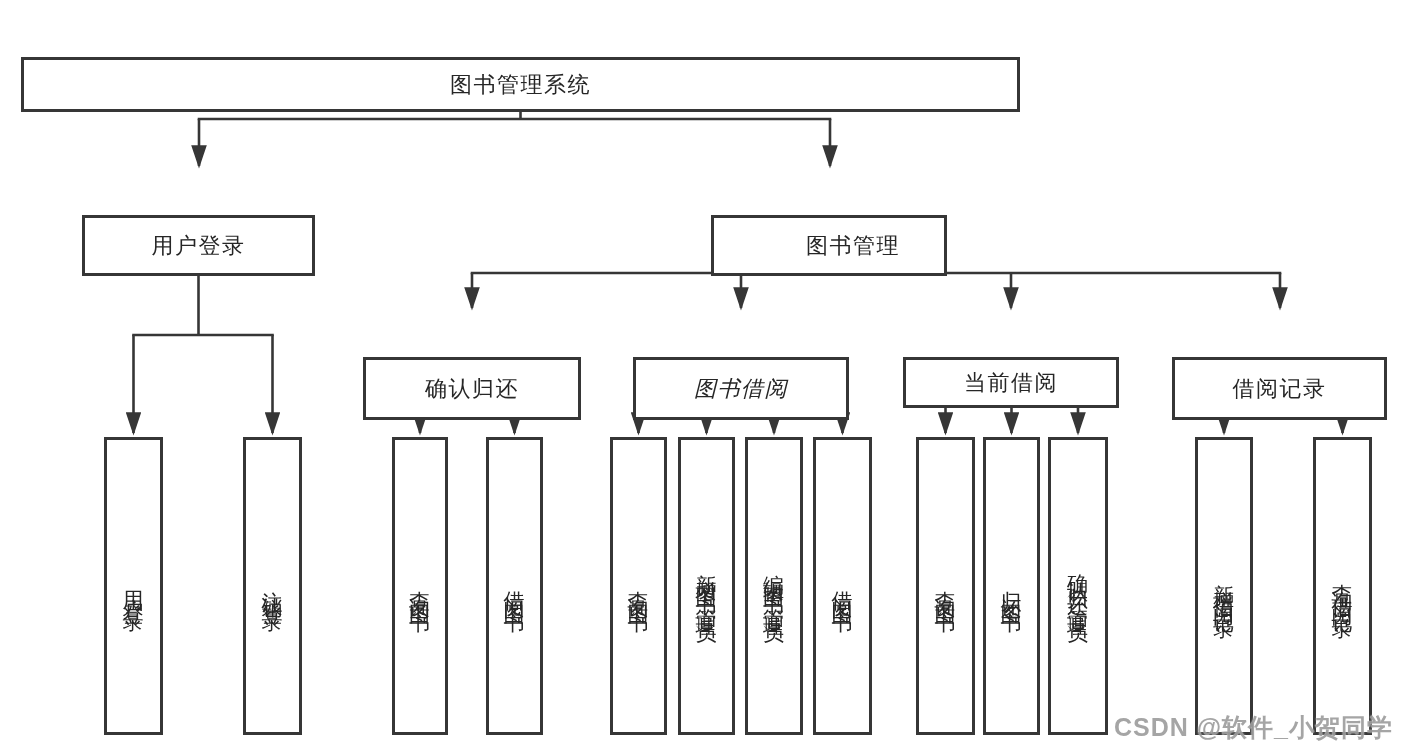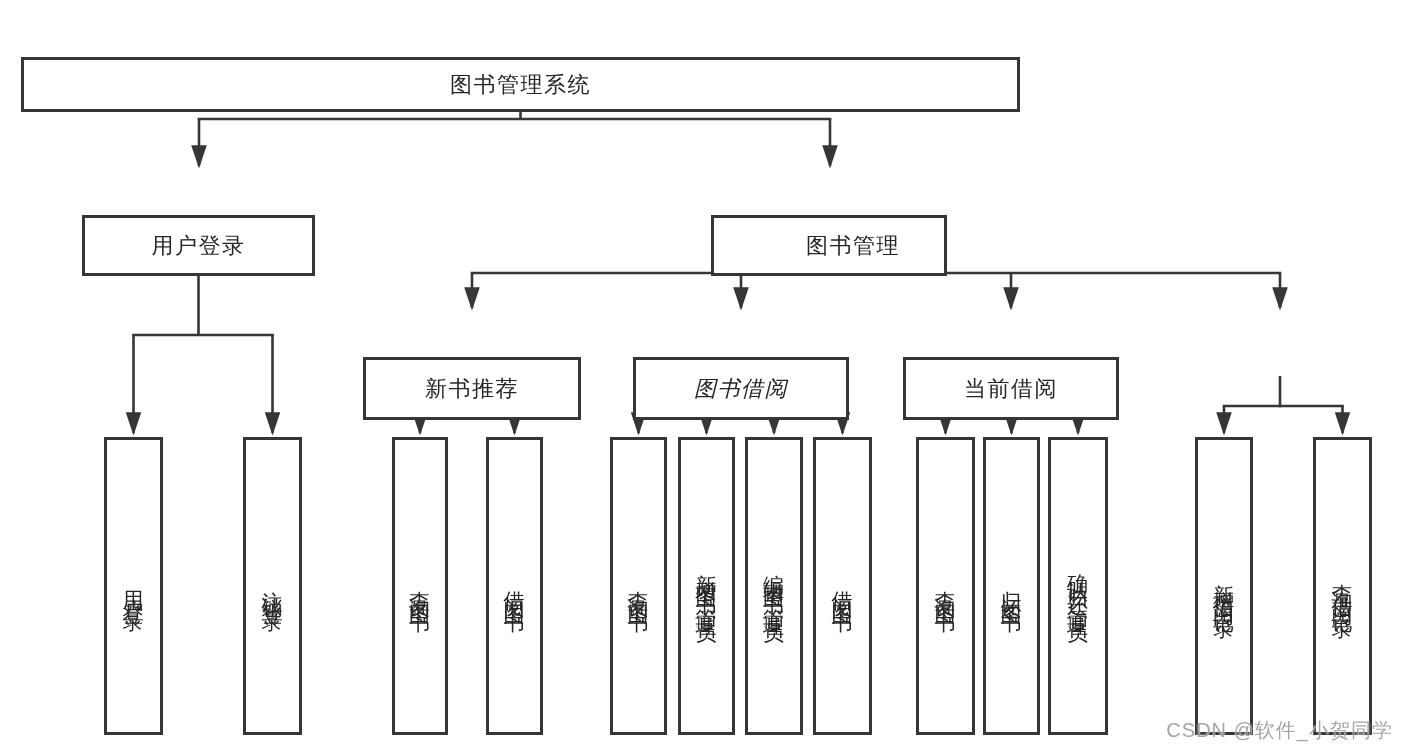--- a/index.html
+++ b/index.html
@@ -24,23 +24,24 @@
     color:var(--text);
   }
   .h-node{font-size:22px;letter-spacing:1.5px;white-space:nowrap;margin-top:44px;}
   .v-node span{
     writing-mode:vertical-rl;text-orientation:mixed;
     font-size:21px;line-height:1;letter-spacing:7px;
     padding-top:4px;
   }
   .watermark{
     position:absolute;right:12px;bottom:3px;z-index:3;
-    font-size:20px;color:var(--watermark);opacity:.92;
+    font-size:25px;color:var(--watermark);opacity:.92;
     letter-spacing:1px;text-shadow:0 0 2px #ffffff;
     white-space:nowrap;
+    font-weight:bold;
   }
 </style>
 </head>
 <body>
 
 <div class="stage">
 
   <svg class="wires" width="1405" height="747" viewBox="0 0 1405 747">
     <defs>
       <marker id="ah" markerWidth="9" markerHeight="6" refX="8" refY="3" orient="auto">
@@ -87,23 +88,24 @@
     <path class="ln" d="M1222.7,406 L1343.8,406"></path>
     <path class="ln" d="M1224,406 L1224,433" marker-end="url(#ah)"></path>
     <path class="ln" d="M1342.5,406 L1342.5,433" marker-end="url(#ah)"></path>
   </svg>
 
   <div class="node h-node" style="left:21px;top:13px;width:999px;height:55px;">图书管理系统</div>
 
   <div class="node h-node" style="left:82px;top:171px;width:233px;height:61px;">用户登录</div>
   <div class="node h-node" style="left:711px;top:171px;width:236px;height:61px;padding-left:48px;">图书管理</div>
 
-  <div class="node h-node" style="left:363px;top:313px;width:218px;height:63px;">新书推荐</div>
+  <div class="node h-node" style="left:363px;top:313px;width:218px;height:63px;">确认归还</div>
   <div class="node h-node" style="left:633px;top:313px;width:216px;height:63px;font-style:italic;">图书借阅</div>
-  <div class="node h-node" style="left:903px;top:313px;width:216px;height:63px;">当前借阅</div>
+  <div class="node h-node" style="left:903px;top:313px;width:216px;height:51px;">当前借阅</div>
+  <div class="node h-node" style="left:1172px;top:313px;width:215px;height:63px;">借阅记录</div>
 
   <div class="node v-node" style="left:104px;top:437px;width:59px;height:298px;">
     <span>用户登录</span>
   </div>
   <div class="node v-node" style="left:243px;top:437px;width:59px;height:298px;">
     <span>注销登录</span>
   </div>
 
   <div class="node v-node" style="left:392px;top:437px;width:56px;height:298px;">
     <span>查询图书</span>

